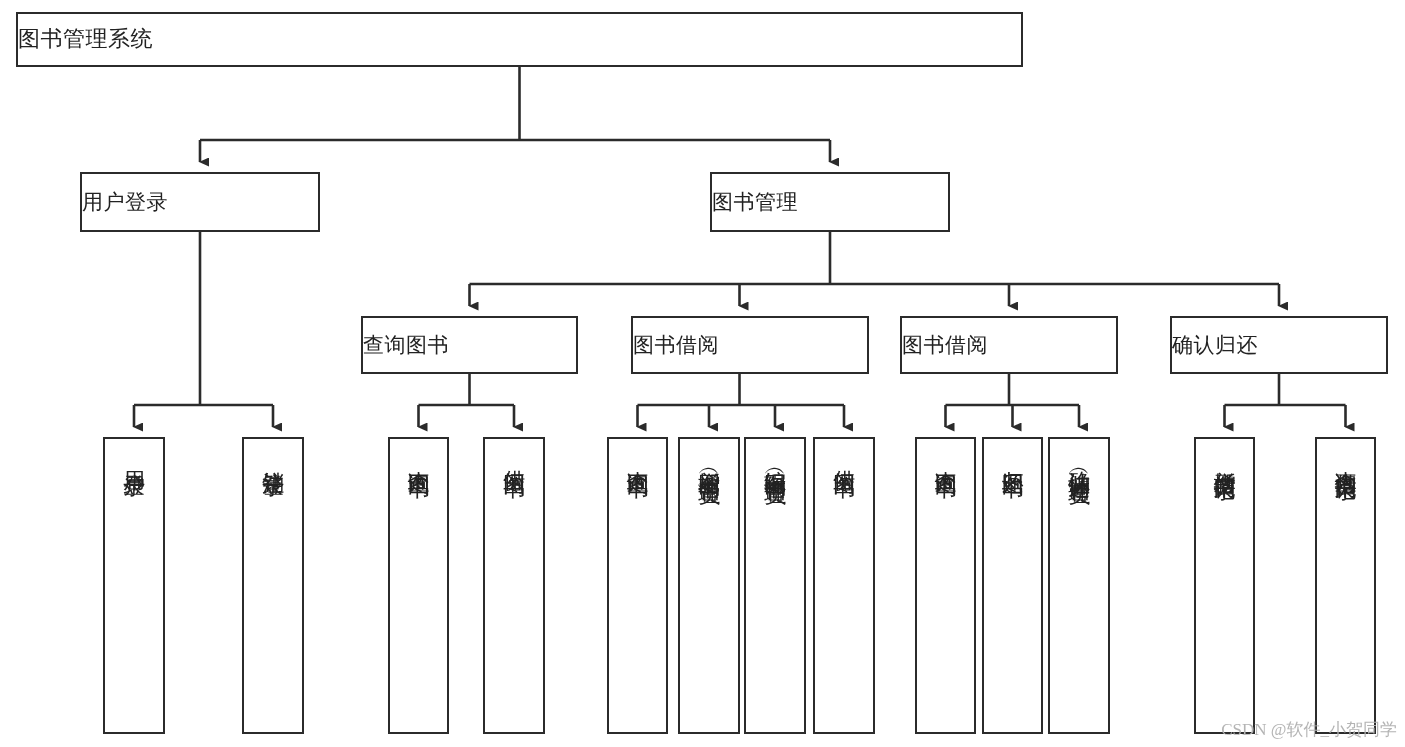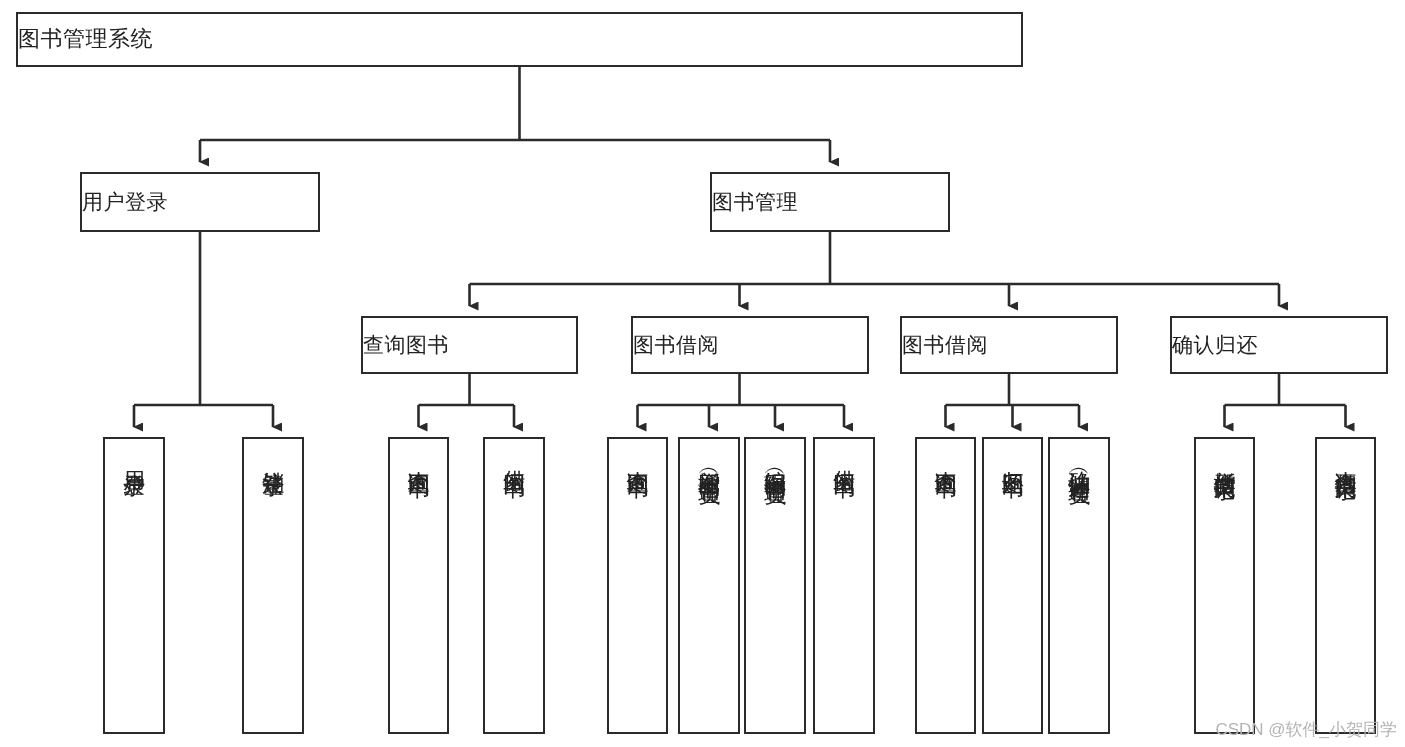--- a/index.html
+++ b/index.html
@@ -63,21 +63,21 @@
     white-space: nowrap;
   }
   #watermark {
     position: absolute;
     right: 8px;
     bottom: 6px;
     font-size: 17px;
     color: #b4b4b4;
     z-index: 5;
     white-space: nowrap;
-    font-family: Liberation Sans, sans-serif;
+    font-family: Liberation Serif, serif;
   }
 </style>
 </head>
 <body>
 
 <div id="diagram-root">
 
   <svg id="connector-layer" viewBox="0 0 1405 747" width="1405" height="747" xmlns="http://www.w3.org/2000/svg">
     <defs>
       <marker id="arrowhead" markerWidth="9" markerHeight="10" refX="4.5" refY="9" orient="auto" markerUnits="userSpaceOnUse">

